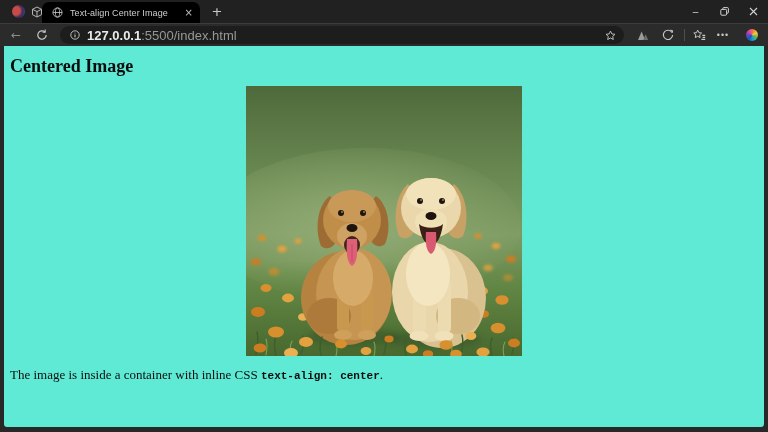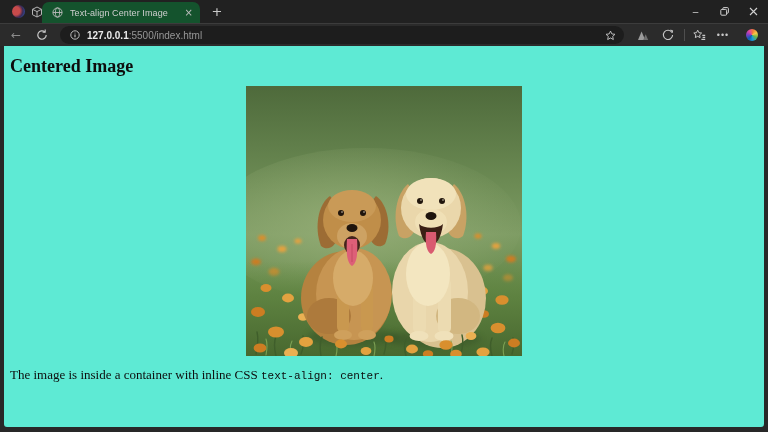--- a/index.html
+++ b/index.html
@@ -18,21 +18,21 @@
     background:#212121;
   }
   .avatar {
     position:absolute; left:12px; top:5px; width:13px; height:13px;
     border-radius:50%;
     background:radial-gradient(circle at 30% 45%, #c84b4b 0 35%, #3a2a55 60%, #2b6bd8 100%);
   }
   .cube-btn { position:absolute; left:30px; top:5px; width:14px; height:14px; display:flex; align-items:center; justify-content:center; }
   .tab {
     position:absolute; left:42px; top:2px; width:158px; height:21px;
-    background:#14532d; border-radius:7px 7px 0 0;
+    background:#000000; border-radius:7px 7px 0 0;
     display:flex; align-items:center; padding:0 7px 0 10px;
   }
   .tab-favicon { flex:0 0 auto; margin-right:7px; display:flex; }
   .tab-title {
     flex:1 1 auto; font-size:9px; color:#cfcfcf; white-space:nowrap;
     overflow:hidden; text-overflow:ellipsis; letter-spacing:.1px;
   }
   .tab-close {
     flex:0 0 auto; margin-left:6px; font-size:10px; line-height:10px;
     color:#bdbdbd; cursor:default; font-family:"DejaVu Sans", sans-serif;
@@ -56,21 +56,21 @@
   }
   .nav-icon { position:absolute; top:0; height:22px; display:flex; align-items:center; justify-content:center; }
   .back-btn   { left:6px;  width:20px; color:#8b8b8b; font-size:12px; font-family:"DejaVu Sans", sans-serif; }
   .reload-btn { left:32px; width:20px; }
   .urlbar {
     position:absolute; left:60px; top:2px; width:564px; height:18px;
     background:#1d1d1d; border-radius:9px;
     display:flex; align-items:center; padding:0 8px 0 10px;
   }
   .url-info { display:flex; margin-right:7px; }
-  .url-text { font-size:10px; white-space:nowrap; }
+  .url-text { font-size:13px; white-space:nowrap; }
   .url-host { color:#eaeaea; font-weight:bold; }
   .url-path { color:#979797; }
   .url-spacer { flex:1; }
   .fav-star { display:flex; }
   .essentials-btn { left:634px; width:18px; }
   .gcircle-btn    { left:659px; width:18px; }
   .nav-divider { position:absolute; left:684px; top:5px; width:1px; height:12px; background:#4e4e4e; }
   .favlist-btn { left:690px; width:18px; }
   .more-btn    { left:714px; width:18px; color:#c8c8c8; font-size:9px; letter-spacing:1px; }
   .copilot-btn { left:742px; width:20px; }
@@ -93,20 +93,21 @@
   .image-wrap { margin-top:9px; text-align:center; }
   .image-wrap svg { vertical-align:top; }
   .caption {
     margin:11px 0 0 6px;
     font-family:"Liberation Serif", serif;
     font-size:13px; color:#0d0d0d;
   }
   .caption code {
     font-family:"Liberation Mono", "DejaVu Sans Mono", monospace;
     font-size:11px;
+    font-weight:bold;
   }
 </style>
 </head>
 <body>
 
 <div class="browser">
 
   <div class="tabstrip">
     <div class="avatar"></div>
 

